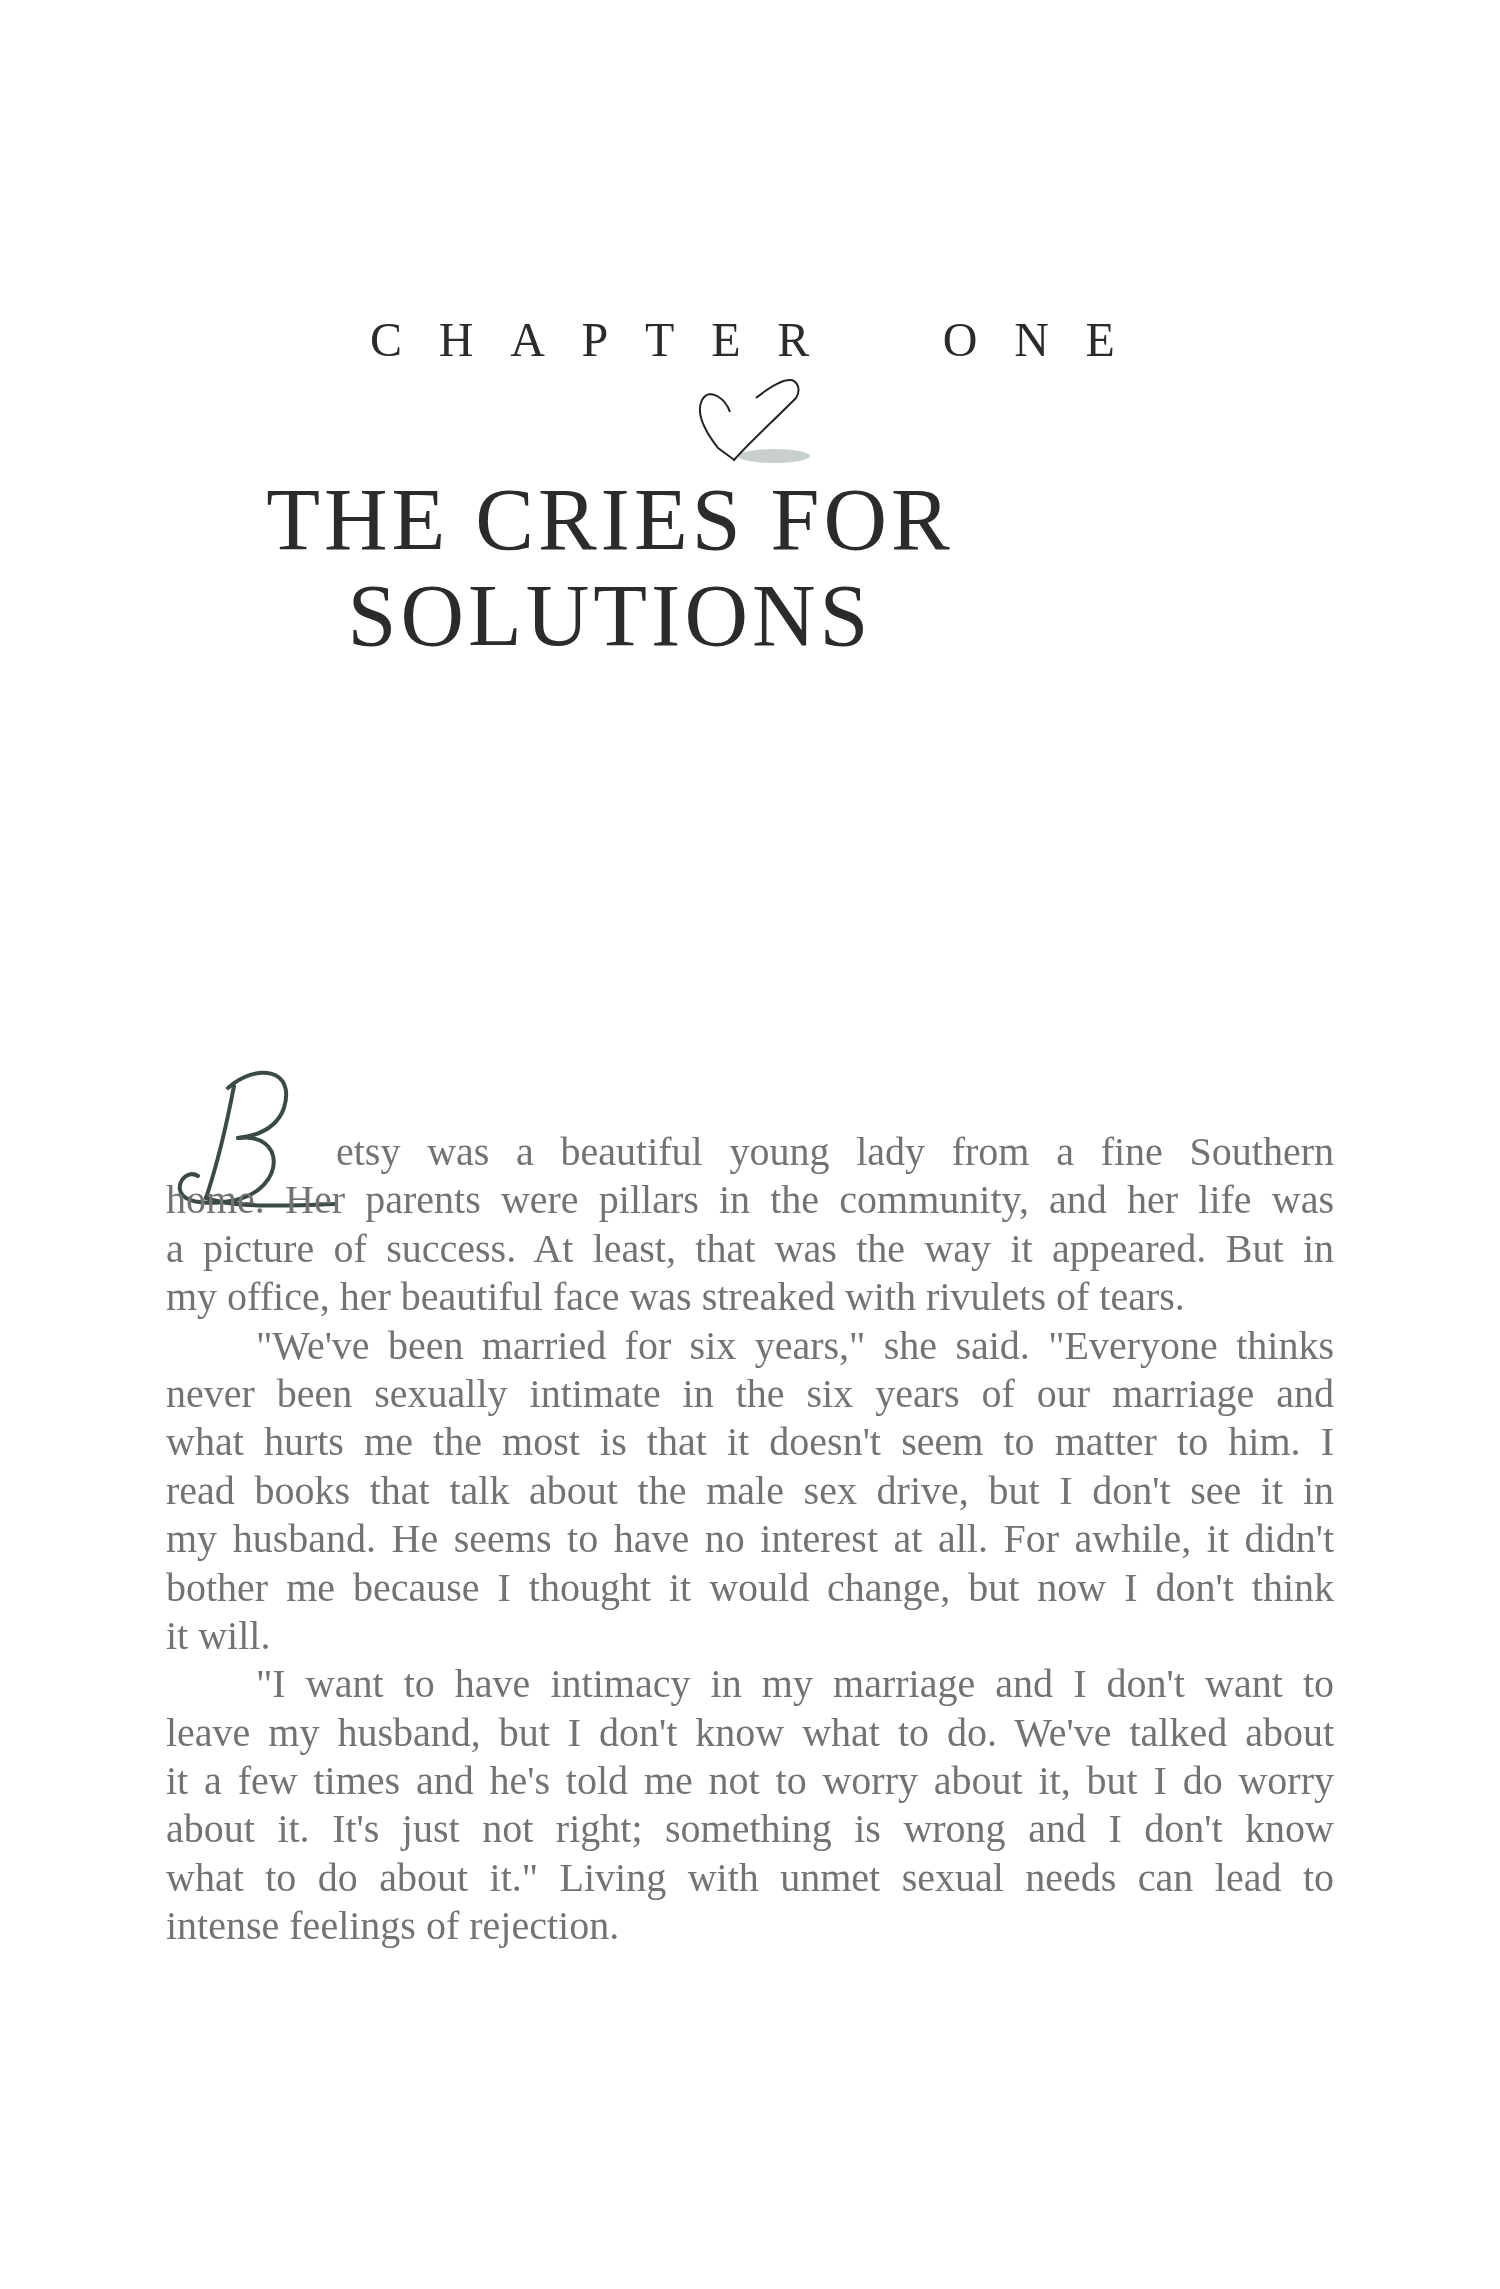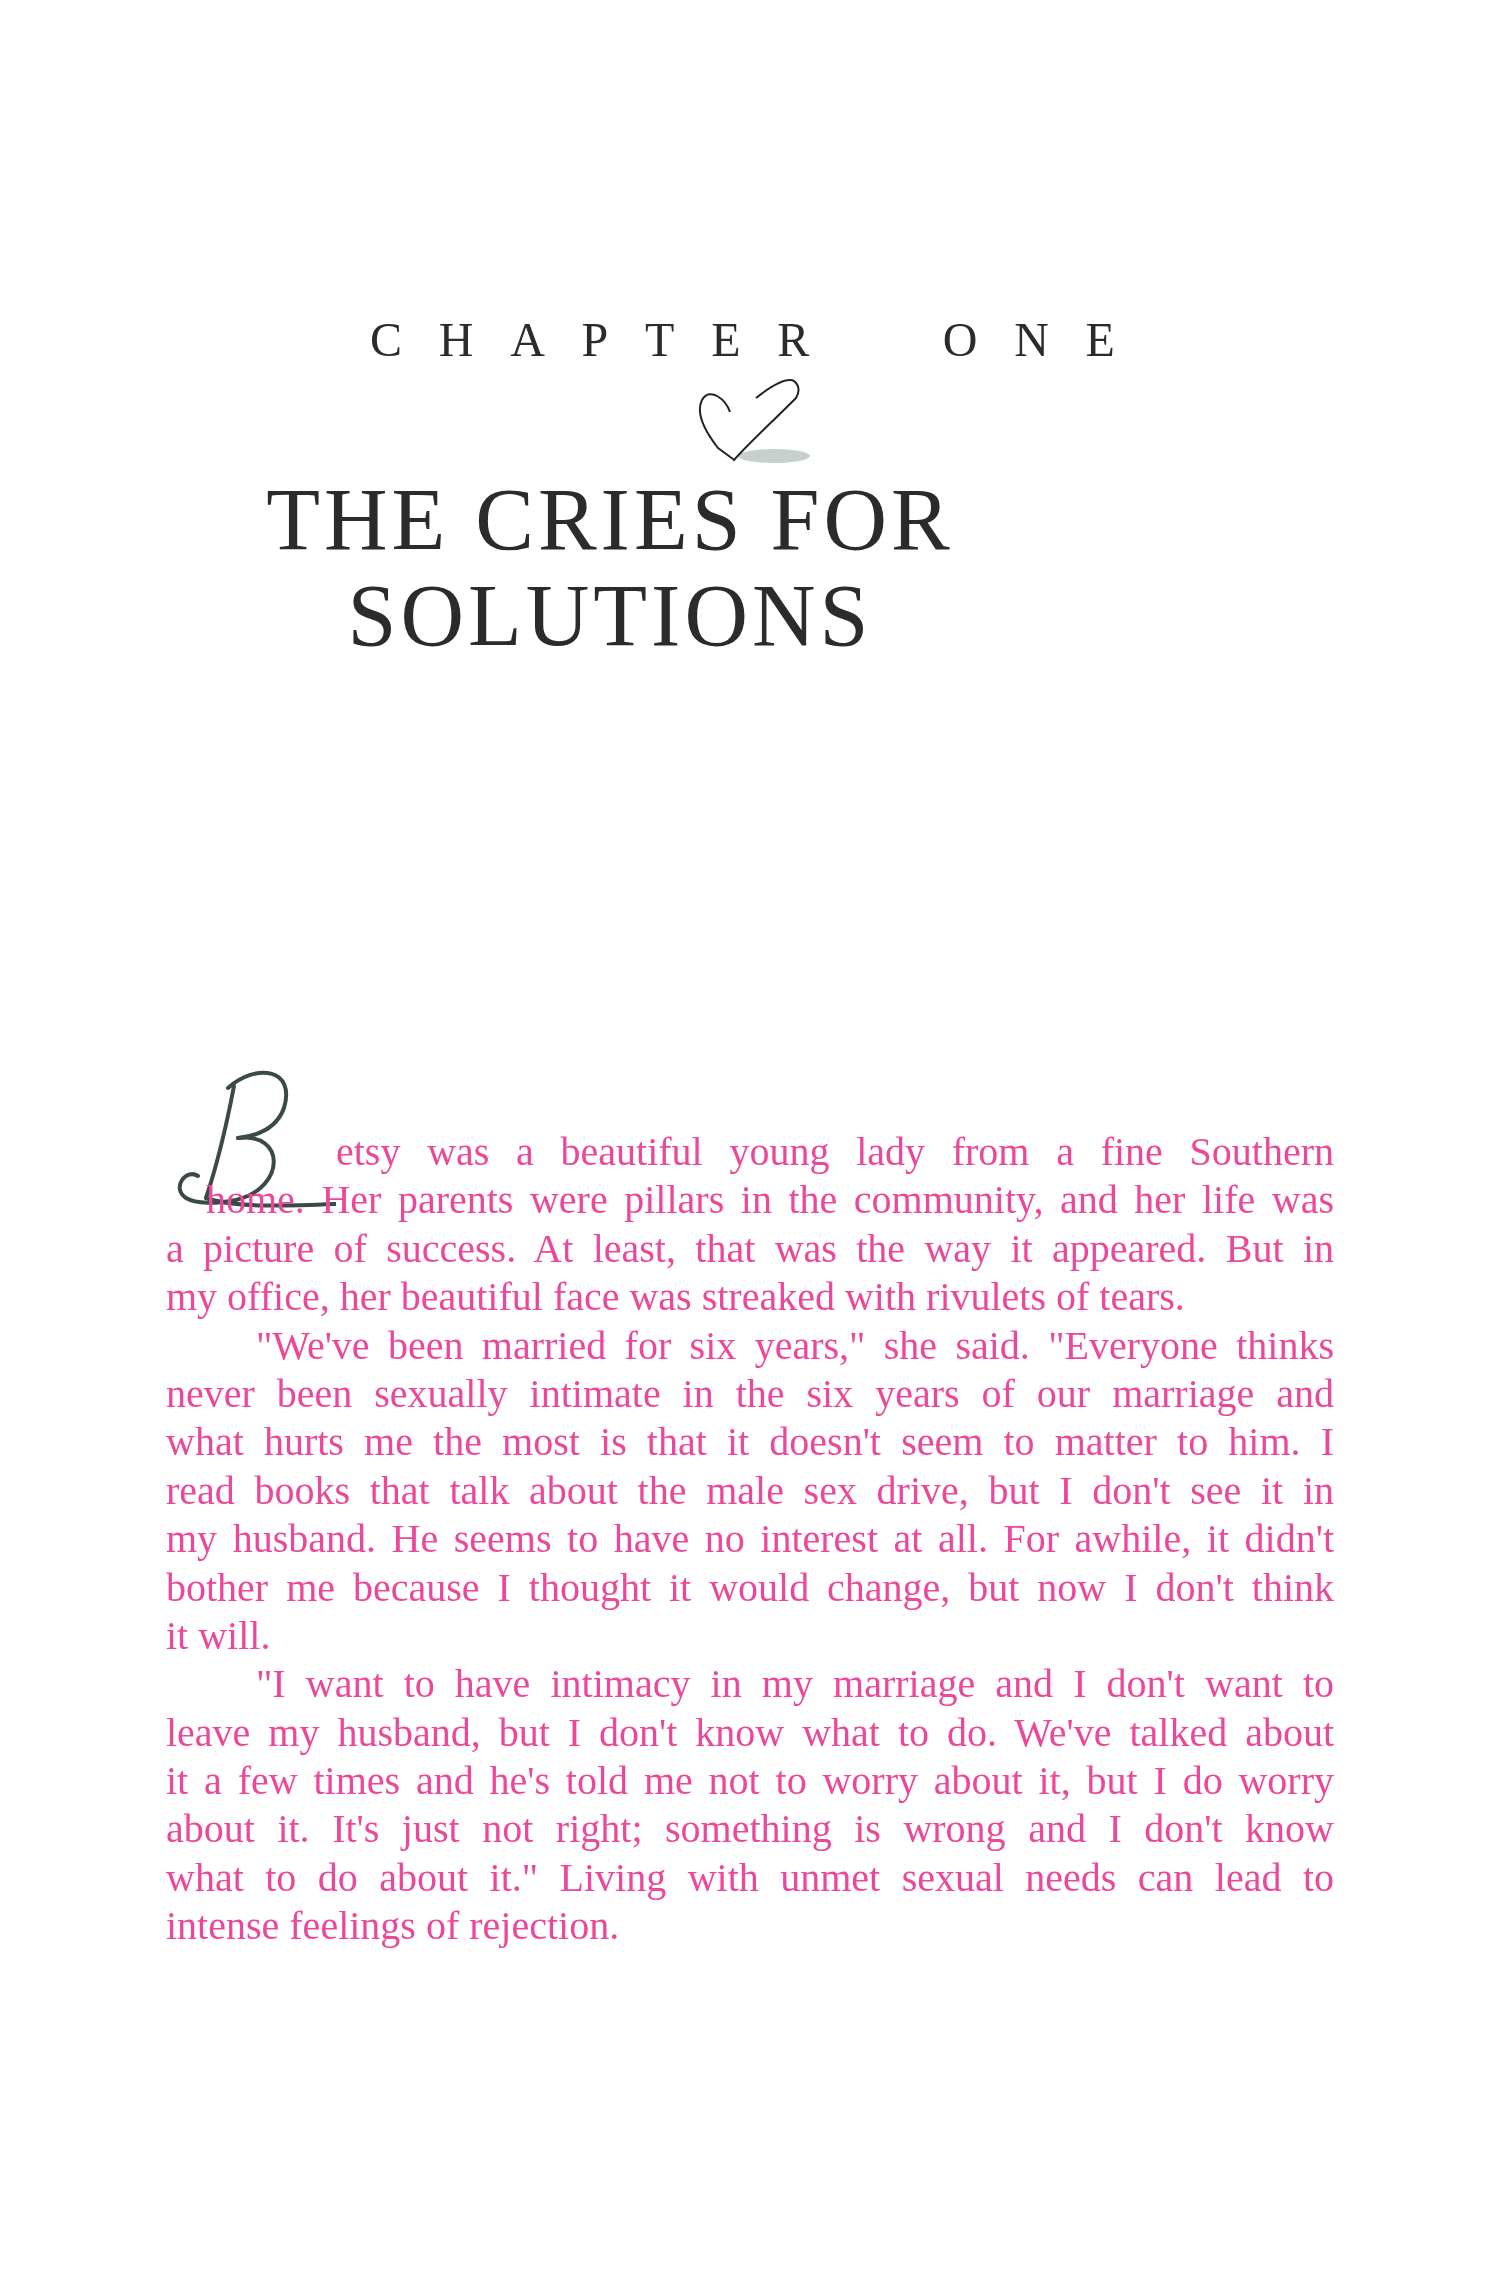--- a/index.html
+++ b/index.html
@@ -12,21 +12,21 @@
   .chapter-label .gap { width: 60px; }
   .heart { position: absolute; left: 696px; top: 378px; width: 120px; height: 90px; }
   .title {
     position: absolute; left: 0; width: 1236px; top: 472px;
     font-family: "Liberation Serif", serif; font-size: 88px; line-height: 96px;
     text-align: center; letter-spacing: 4px; color: #2b2b2b;
   }
   .title div { margin-left: -16px; }
   .body-text {
     position: absolute; left: 166px; width: 1168px; top: 1128px;
-    font-family: "Liberation Serif", serif; font-size: 40px; line-height: 48.4px; color: #ec4899;
+    font-family: "Liberation Serif", serif; font-size: 40px; line-height: 48.4px; color: #737373;
   }
   .line { display: block; text-align: justify; text-align-last: justify; white-space: nowrap; height: 48.4px; overflow: visible; }
   .line.last { text-align-last: left; }
   .line.indent { padding-left: 90px; }
   .line.first { padding-left: 170px; }
   .dropcap {
     position: absolute; left: 166px; top: 1058px; width: 170px; height: 170px;
   }
 </style>
 </head>
@@ -64,21 +64,21 @@
       <path d="M62 30 C 90 5, 130 10, 118 50 C 110 72, 90 78, 72 80"></path>
       <path d="M68 28 C 60 70, 50 110, 40 140"></path>
       <path d="M72 80 C 120 74, 120 130, 70 142 C 50 146, 30 146, 20 140 C 5 130, 20 110, 32 118"></path>
       <path d="M40 140 C 70 150, 120 148, 170 146"></path>
     </g>
   </svg>
 </div>
 
 <div class="body-text">
   <span class="line first" style="white-space: normal;">etsy was a beautiful young lady from a fine Southern</span>
-  <span class="line" style="white-space: normal; margin-left: 40px;">home. Her parents were pillars in the community, and her life was</span>
+  <span class="line" style="white-space: normal;">home. Her parents were pillars in the community, and her life was</span>
   <span class="line" style="white-space: normal;">a picture of success. At least, that was the way it appeared. But in</span>
   <span class="line last">my office, her beautiful face was streaked with rivulets of tears.</span>
   <span class="line indent" style="white-space: normal;">"We've been married for six years," she said. "Everyone thinks</span>
   <span class="line" style="white-space: normal;">never been sexually intimate in the six years of our marriage and</span>
   <span class="line" style="white-space: normal;">what hurts me the most is that it doesn't seem to matter to him. I</span>
   <span class="line" style="white-space: normal;">read books that talk about the male sex drive, but I don't see it in</span>
   <span class="line" style="white-space: normal;">my husband. He seems to have no interest at all. For awhile, it didn't</span>
   <span class="line" style="white-space: normal;">bother me because I thought it would change, but now I don't think</span>
   <span class="line last">it will.</span>
   <span class="line indent" style="white-space: normal;">"I want to have intimacy in my marriage and I don't want to</span>

